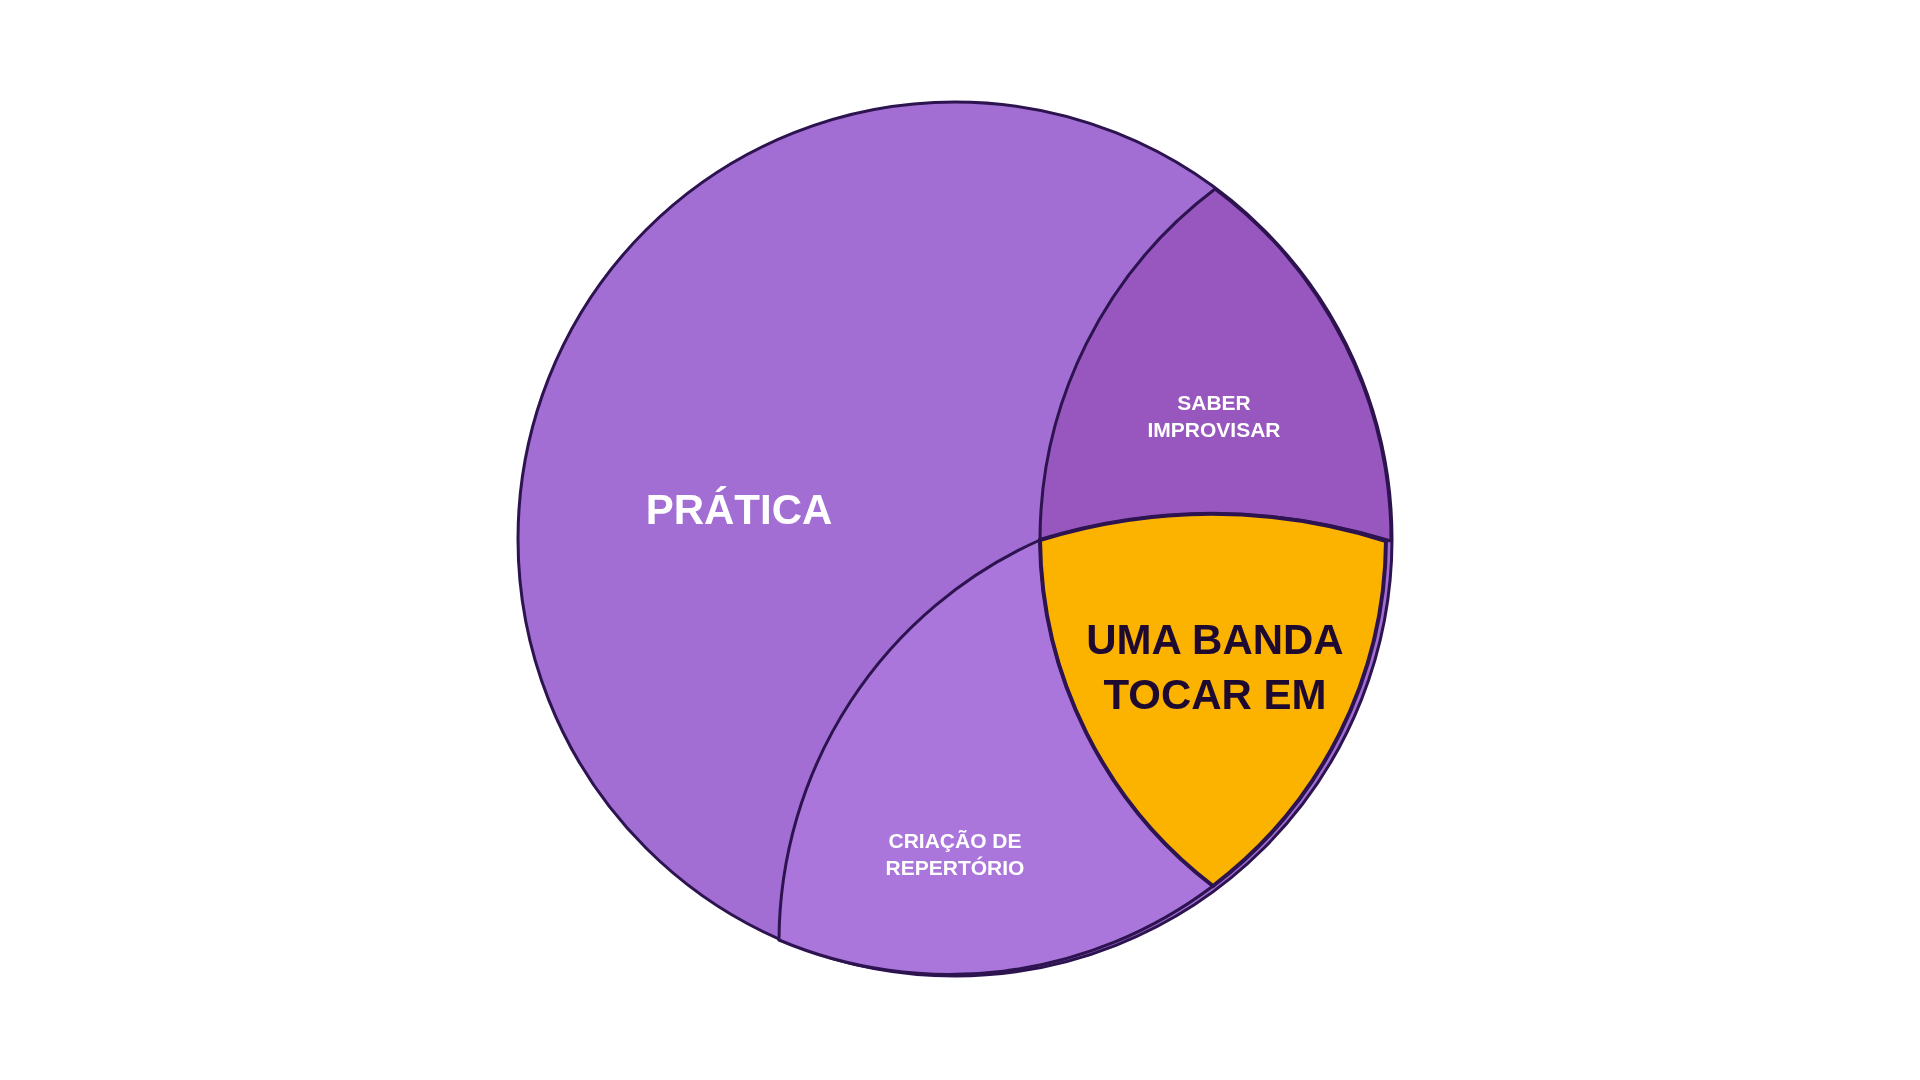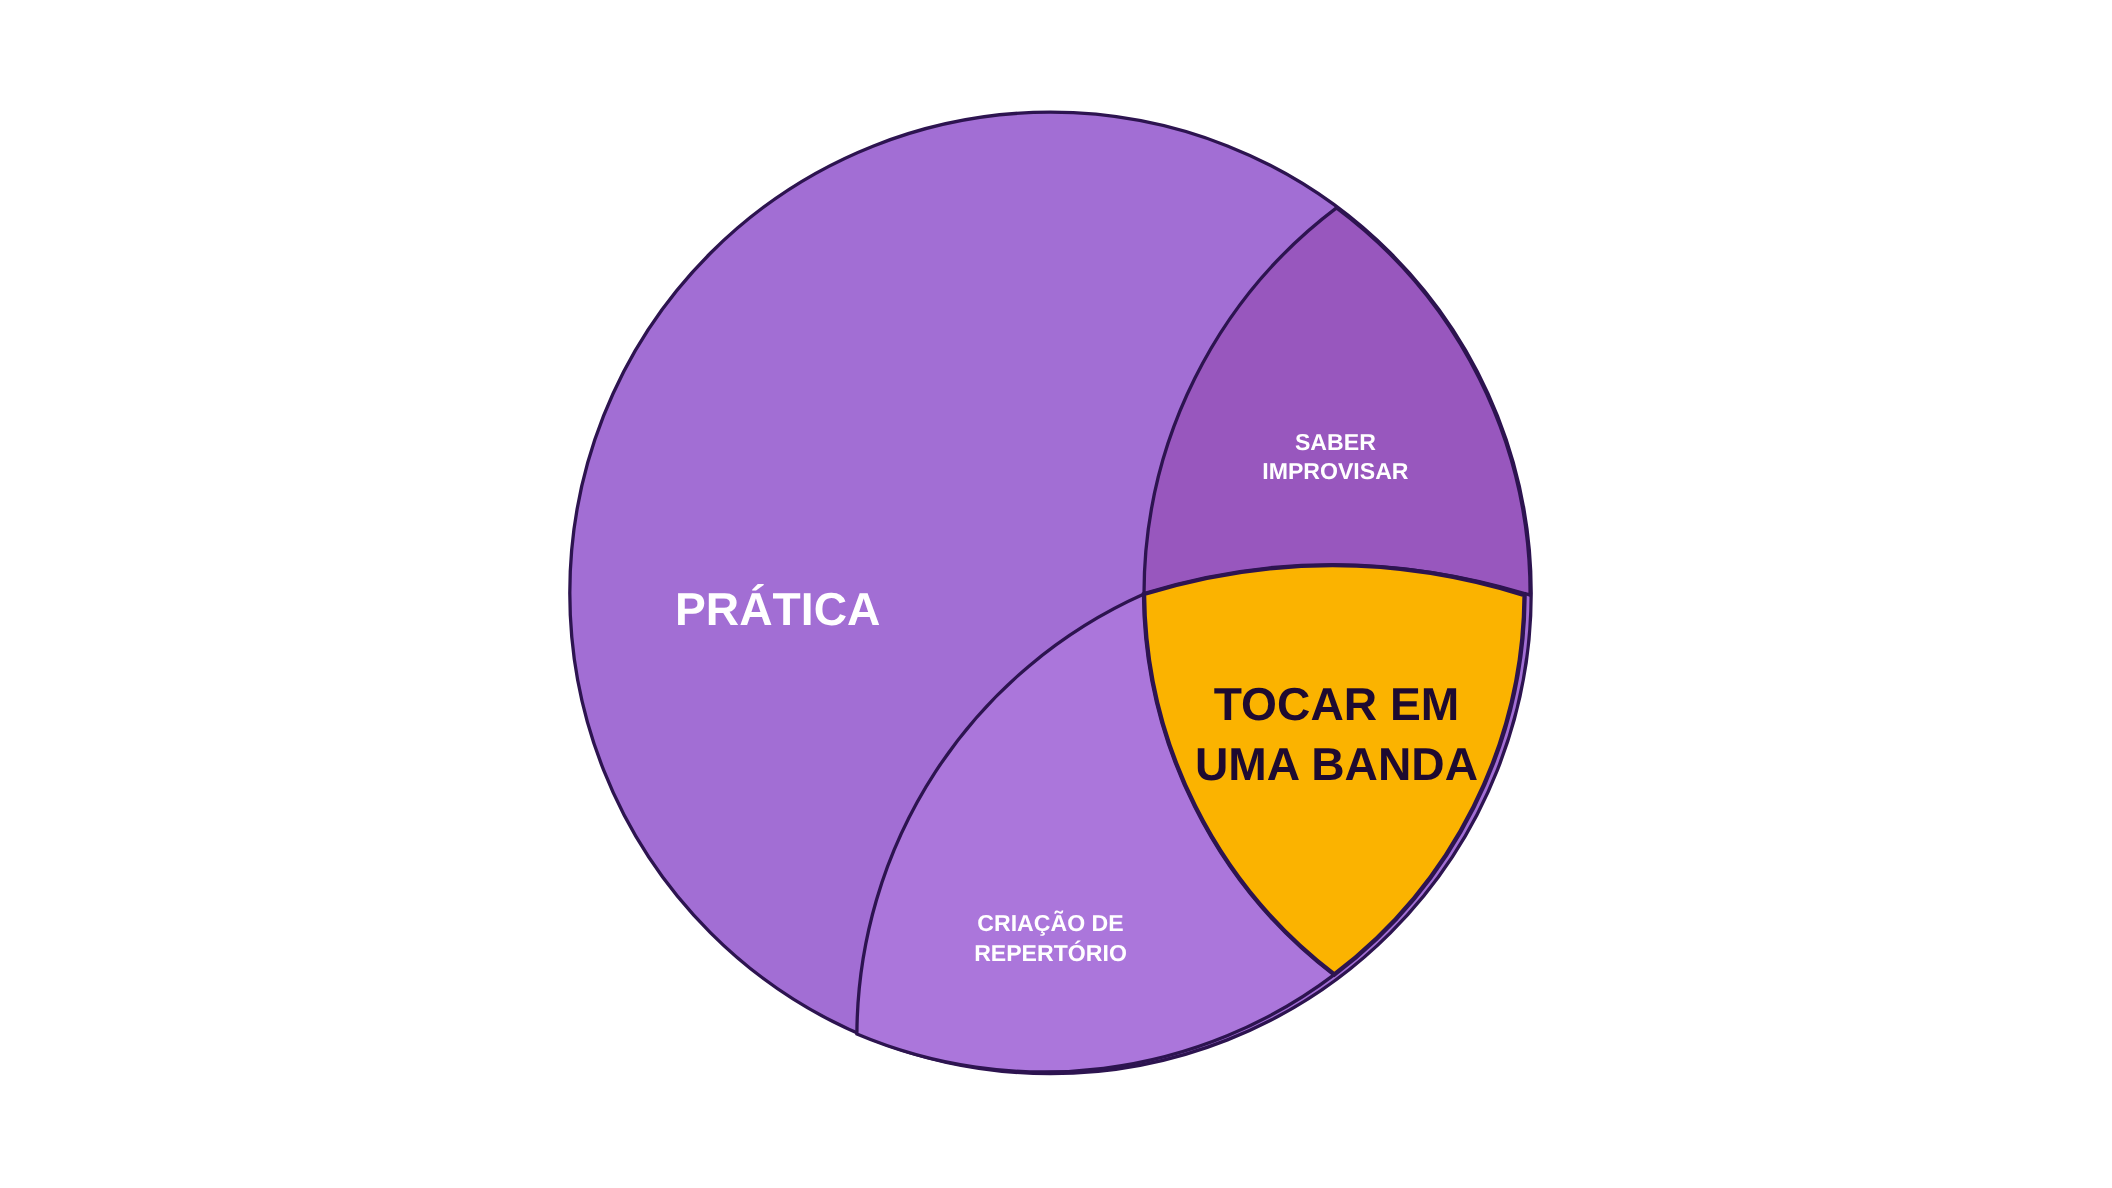--- a/index.html
+++ b/index.html
@@ -17,30 +17,30 @@
 
   <circle cx="955" cy="539" r="437" fill="#A26ED4" stroke="#2D1450" stroke-width="3"></circle>
 
   <path d="M1215,189 A437,437 0 0,1 1391,541 Q1213,487 1040,540 A440,440 0 0,1 1215,189 Z" fill="#9857BE" stroke="#2D1450" stroke-width="3"></path>
 
   <path d="M1040,540 A440,440 0 0,0 779,940 A437,437 0 0,0 1213,886 A440,440 0 0,1 1040,540 Z" fill="#AB76DB" stroke="#2D1450" stroke-width="3"></path>
 
   <path d="M1040,540 Q1213,487 1386,541 A437,437 0 0,1 1213,886 A440,440 0 0,1 1040,540 Z" fill="#FBB300" stroke="#2D1450" stroke-width="4"></path>
 </svg>
 
-<div class="lbl pratica" style="left:707px; top:510px;margin-top:44px;">
+<div class="lbl pratica" style="left:739px; top:510px;">
   <span>PRÁTICA</span>
 </div>
 
 <div class="lbl small" style="left:1214px; top:416px;">
   <div>SABER</div>
   <div>IMPROVISAR</div>
 </div>
 
 <div class="lbl small" style="left:955px; top:854px;">
   <div>CRIAÇÃO DE</div>
   <div>REPERTÓRIO</div>
 </div>
 
 <div class="lbl band" style="left:1215px; top:668px;">
+  <div>UMA BANDA</div>
   <div>TOCAR EM</div>
-  <div>UMA BANDA</div>
 </div>
 
 </body></html>

